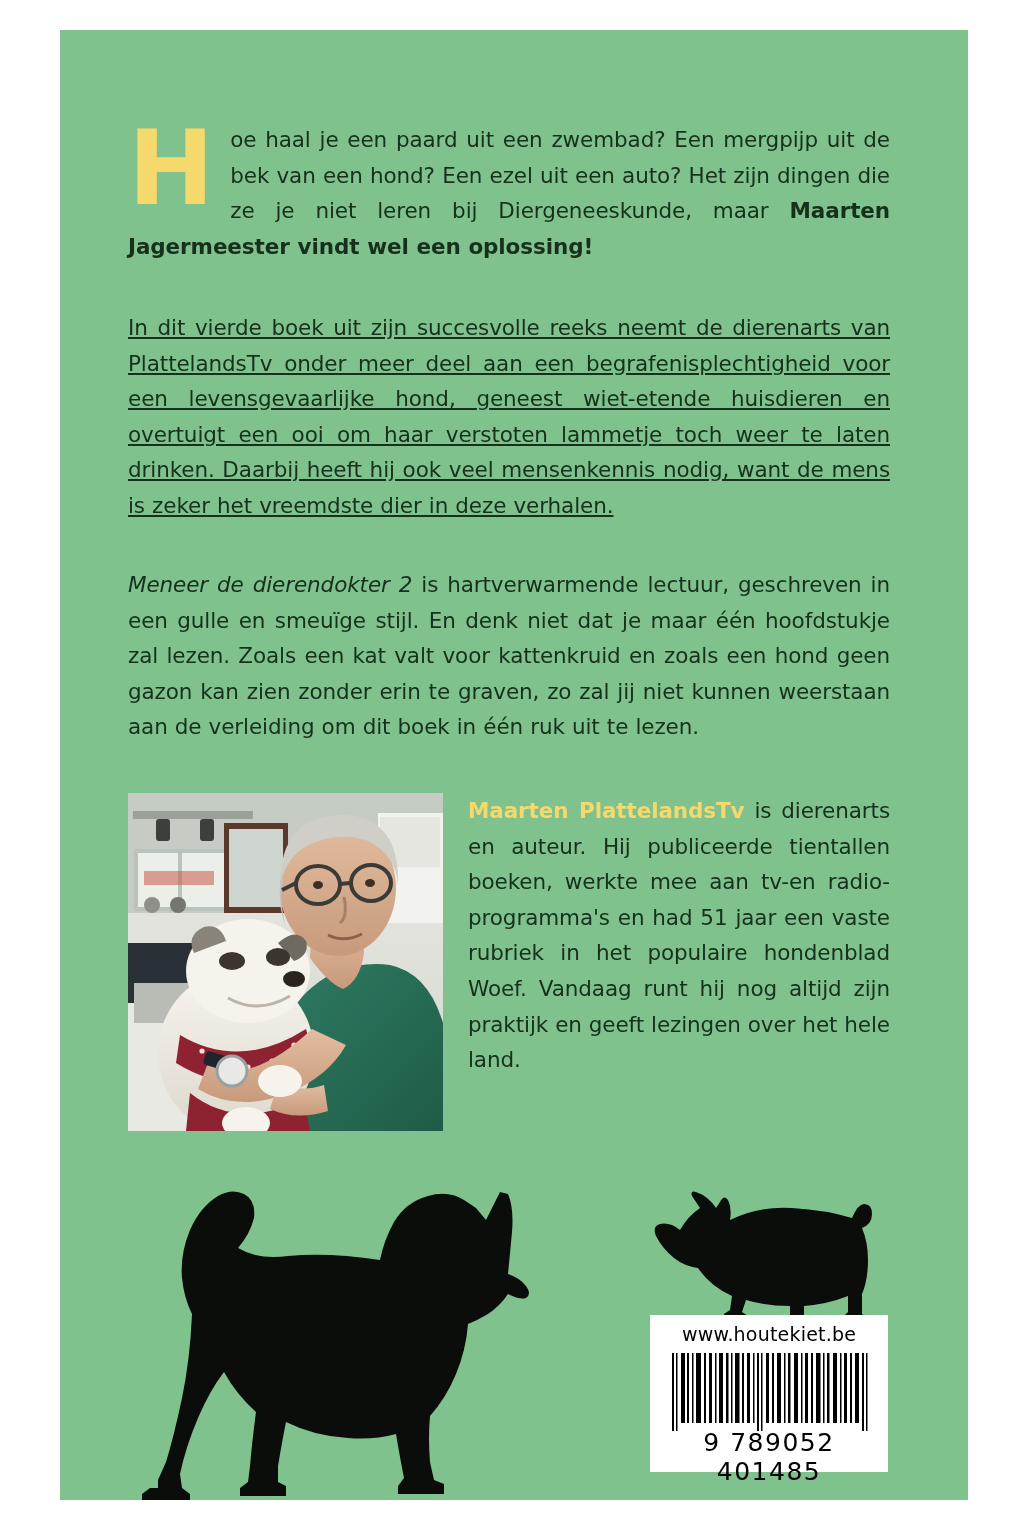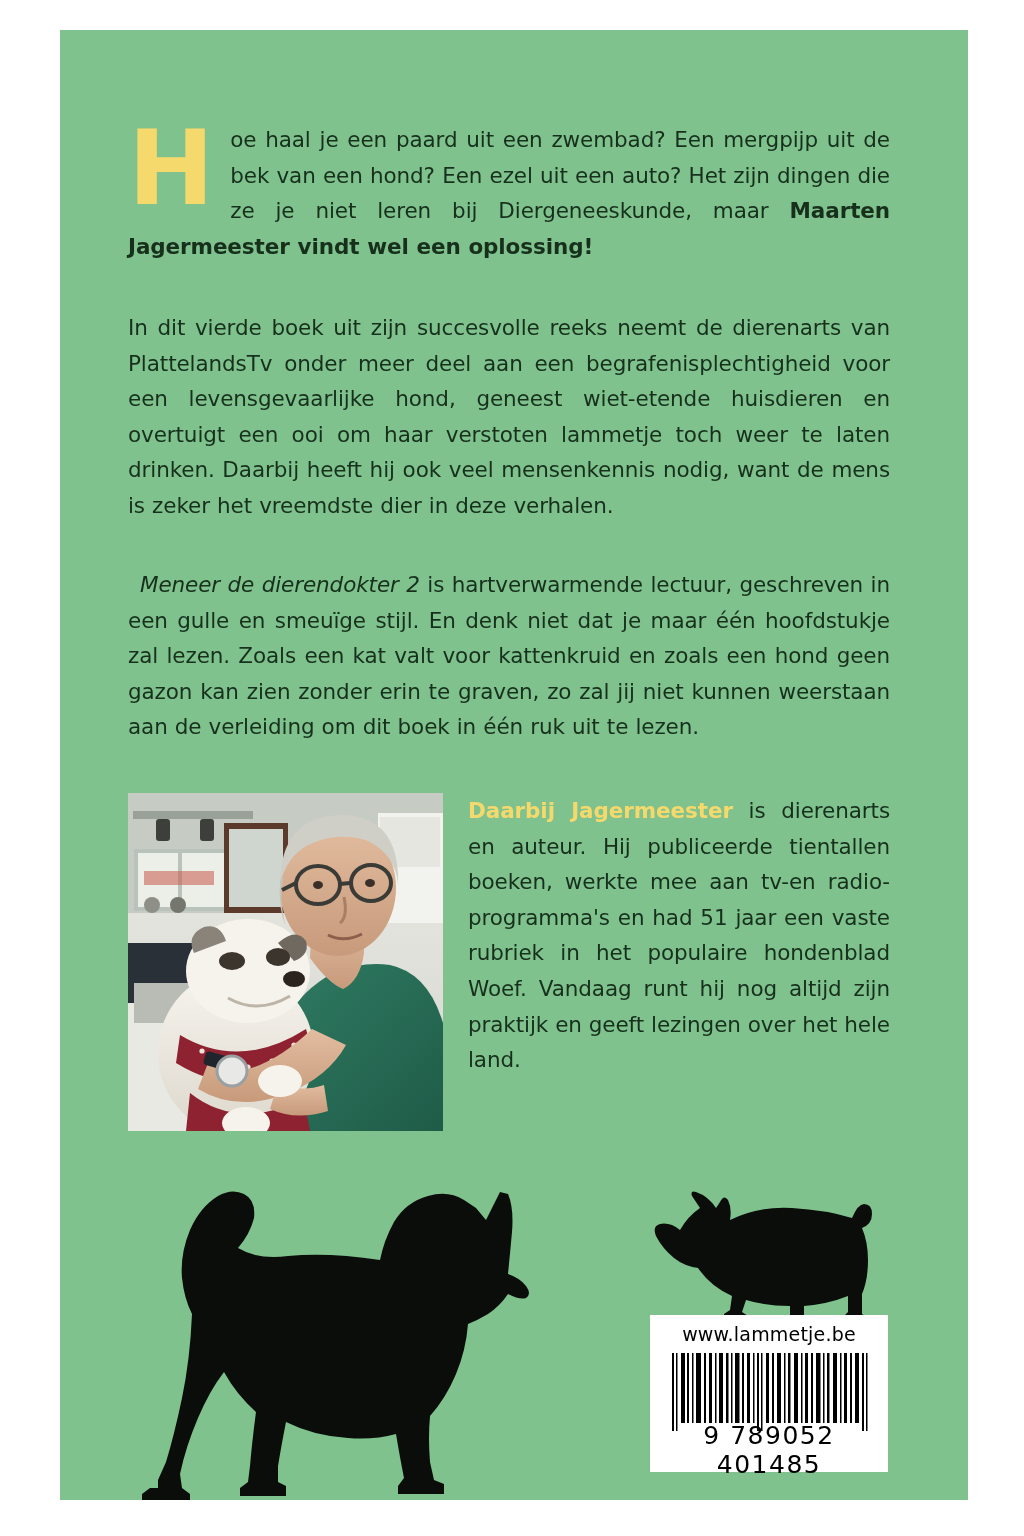--- a/index.html
+++ b/index.html
@@ -18,36 +18,36 @@
   .copy{
     position:absolute;left:68px;width:762px;
     color:#17301c;
     font-family:"DejaVu Sans", sans-serif;
     font-size:21.5px;line-height:35.6px;
     text-align:justify;
     letter-spacing:-0.1px;
     word-spacing:0.4px;
   }
   #para1{top:92px;}
-  #para2{top:280px;}
+  #para2{top:280px;text-decoration:underline;}
   #para3{top:537px;}
 
   
   #dropcap{
     float:left;
     font-family:"DejaVu Sans", sans-serif;
     font-weight:bold;
     font-size:103px;
     line-height:88px;
     color:#F6D96C;
     margin:2px 16px 0 0;
     letter-spacing:0;
   }
   #para1 .bold-line{font-weight:bold;}
-  .ital{font-style:italic;margin-left:12px;}
+  .ital{font-style:italic;}
 
   
   #photo{
     position:absolute;left:68px;top:763px;width:315px;height:338px;
     overflow:hidden;background:#cfd3cf;
   }
   #photo svg{display:block;width:100%;height:100%;}
 
   
   #bio{
@@ -71,21 +71,21 @@
     background:#ffffff;
   }
   #barcode-url{
     position:absolute;top:8px;left:0;width:100%;text-align:center;
     font-family:"DejaVu Sans", sans-serif;
     font-size:19px;color:#000;letter-spacing:0.2px;
   }
   #bars{position:absolute;top:38px;left:20px;width:200px;height:78px;}
   #bars svg{display:block;width:100%;height:100%;}
   #barcode-digits{
-    position:absolute;top:106px;left:0;width:100%;
+    position:absolute;top:113px;left:0;width:100%;
     text-align:center;
     font-family:"DejaVu Sans", sans-serif;
     font-size:25px;color:#000;letter-spacing:1.5px;
   }
 </style>
 </head>
 <body>
 
 <div id="page">
 
@@ -195,21 +195,21 @@
 
         <rect x="76" y="262" width="34" height="14" rx="4" fill="#20242c" transform="rotate(16 93 269)"></rect>
         <circle cx="104" cy="278" r="15" fill="#e8e9e6" stroke="#9aa0a2" stroke-width="3"></circle>
 
         <ellipse cx="152" cy="288" rx="22" ry="16" fill="#f6f3ec"></ellipse>
         <ellipse cx="118" cy="330" rx="24" ry="16" fill="#f6f3ec"></ellipse>
       </svg>
     </div>
 
     <div id="bio" style="color: rgb(23, 48, 28);">
-      <span class="name" style="color: rgb(246, 217, 108);">Daarbij Jagermeester</span><span> is dierenarts en auteur. Hij publiceerde tientallen boeken, werkte mee aan tv-en radio-programma's en had 51 jaar een vaste rubriek in het populaire hondenblad </span><span class="mag">Woef</span><span>. Vandaag runt hij nog altijd zijn praktijk en geeft lezingen over het hele land.</span>
+      <span class="name" style="color: rgb(246, 217, 108);">Maarten PlattelandsTv</span><span> is dierenarts en auteur. Hij publiceerde tientallen boeken, werkte mee aan tv-en radio-programma's en had 51 jaar een vaste rubriek in het populaire hondenblad </span><span class="mag">Woef</span><span>. Vandaag runt hij nog altijd zijn praktijk en geeft lezingen over het hele land.</span>
     </div>
 
     <div id="dog">
       <svg viewBox="0 0 420 330">
         <path fill="#0b0d0b" d="
           M372 18
           L358 46 L348 34 L336 26
           Q320 16 300 22
           Q278 28 266 48
           Q256 66 252 86
@@ -266,21 +266,21 @@
           Q42 28 54 20
           L46 8 Q44 2 50 4 Q62 8 70 20
           L74 14 Q78 6 82 12 Q86 20 84 32
           Q112 18 146 20
           Q180 22 206 30
           Z"></path>
       </svg>
     </div>
 
     <div id="barcode-box">
-      <div id="barcode-url">www.lammetje.be</div>
+      <div id="barcode-url">www.houtekiet.be</div>
       <div id="bars">
         <svg viewBox="0 0 200 78" preserveAspectRatio="none">
           <rect x="0" y="0" width="200" height="78" fill="#ffffff"></rect>
           <g fill="#000000">
             <rect x="2" y="0" width="2" height="78"></rect>
             <rect x="6" y="0" width="1.5" height="78"></rect>
             <rect x="11" y="0" width="4" height="70"></rect>
             <rect x="17" y="0" width="2" height="70"></rect>
             <rect x="22" y="0" width="1.5" height="70"></rect>
             <rect x="26" y="0" width="5" height="70"></rect>

